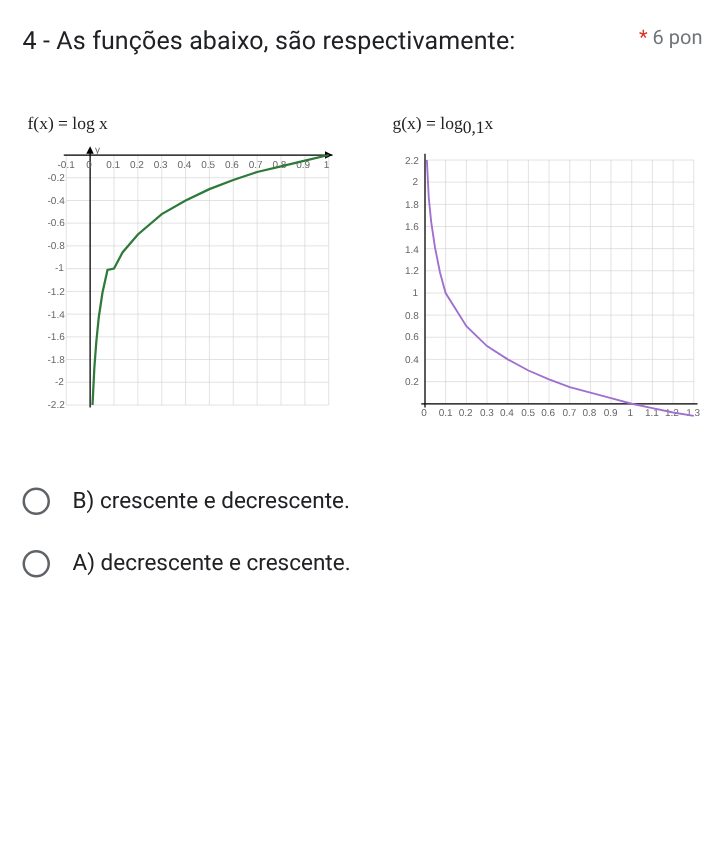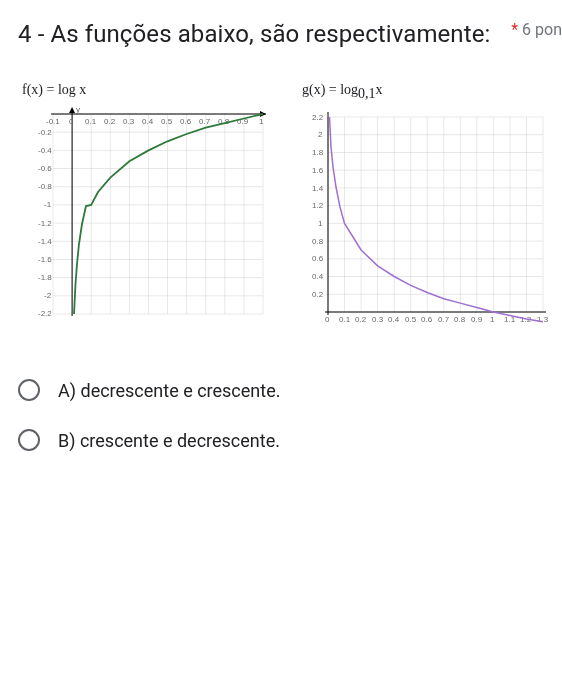--- a/index.html
+++ b/index.html
@@ -7,32 +7,32 @@
     font-family: Roboto, Arial, sans-serif;
     background: #fff;
     width: 562px;
     height: 686px;
     overflow: hidden;
     padding: 18px 0 0 18px;
     color: #202124;
   }
   .header { display: flex; align-items: flex-start; }
   .qtitle {
-    font-size: 24px;
+    font-size: 20px;
     font-weight: 400;
     line-height: 1.4;
     flex: 1;
     letter-spacing: 0.1px;
   }
   .points { font-size: 16px; color: #70757a; white-space: nowrap; margin-left: 10px; margin-top: 2px; }
   .req { color: #d93025; }
   .charts {
     display: flex;
-    gap: 30px;
-    margin-top: 30px;
+    gap: 42px;
+    margin-top: 46px;
     margin-bottom: 28px;
   }
   .chart-panel { width: 250px; }
   .chart-title {
     font-family: 'Times New Roman', serif;
     font-size: 14px;
     margin-bottom: 6px;
     margin-left: 4px;
   }
   .chart-title sub { font-size: 14px; }
@@ -225,19 +225,19 @@
 
         <path class="curve2" d="M 31.5 10 L 32 20 L 33 40 L 35 60 L 38 80 L 42 100 L 46.5 116.4 L 55 130 L 63.1 143 L 79.6 158.9 L 96.2 169.5 L 112.7 178.4 L 129.2 185.5 L 145.8 191.7 L 162.3 196.1 L 178.8 200.5 L 195.4 205 L 211.9 208.5 L 228.5 212 L 245 214.7"></path>
       </svg>
     </div>
   </div>
 </div>
 
 <div class="options">
   <div class="opt">
     <span class="radio"></span>
-    <span class="opt-label">A) decrescente e crescente.</span>
+    <span class="opt-label">B) crescente e decrescente.</span>
   </div>
   <div class="opt">
     <span class="radio"></span>
-    <span class="opt-label">B) crescente e decrescente.</span>
+    <span class="opt-label">A) decrescente e crescente.</span>
   </div>
 </div>
 
 </body></html>

